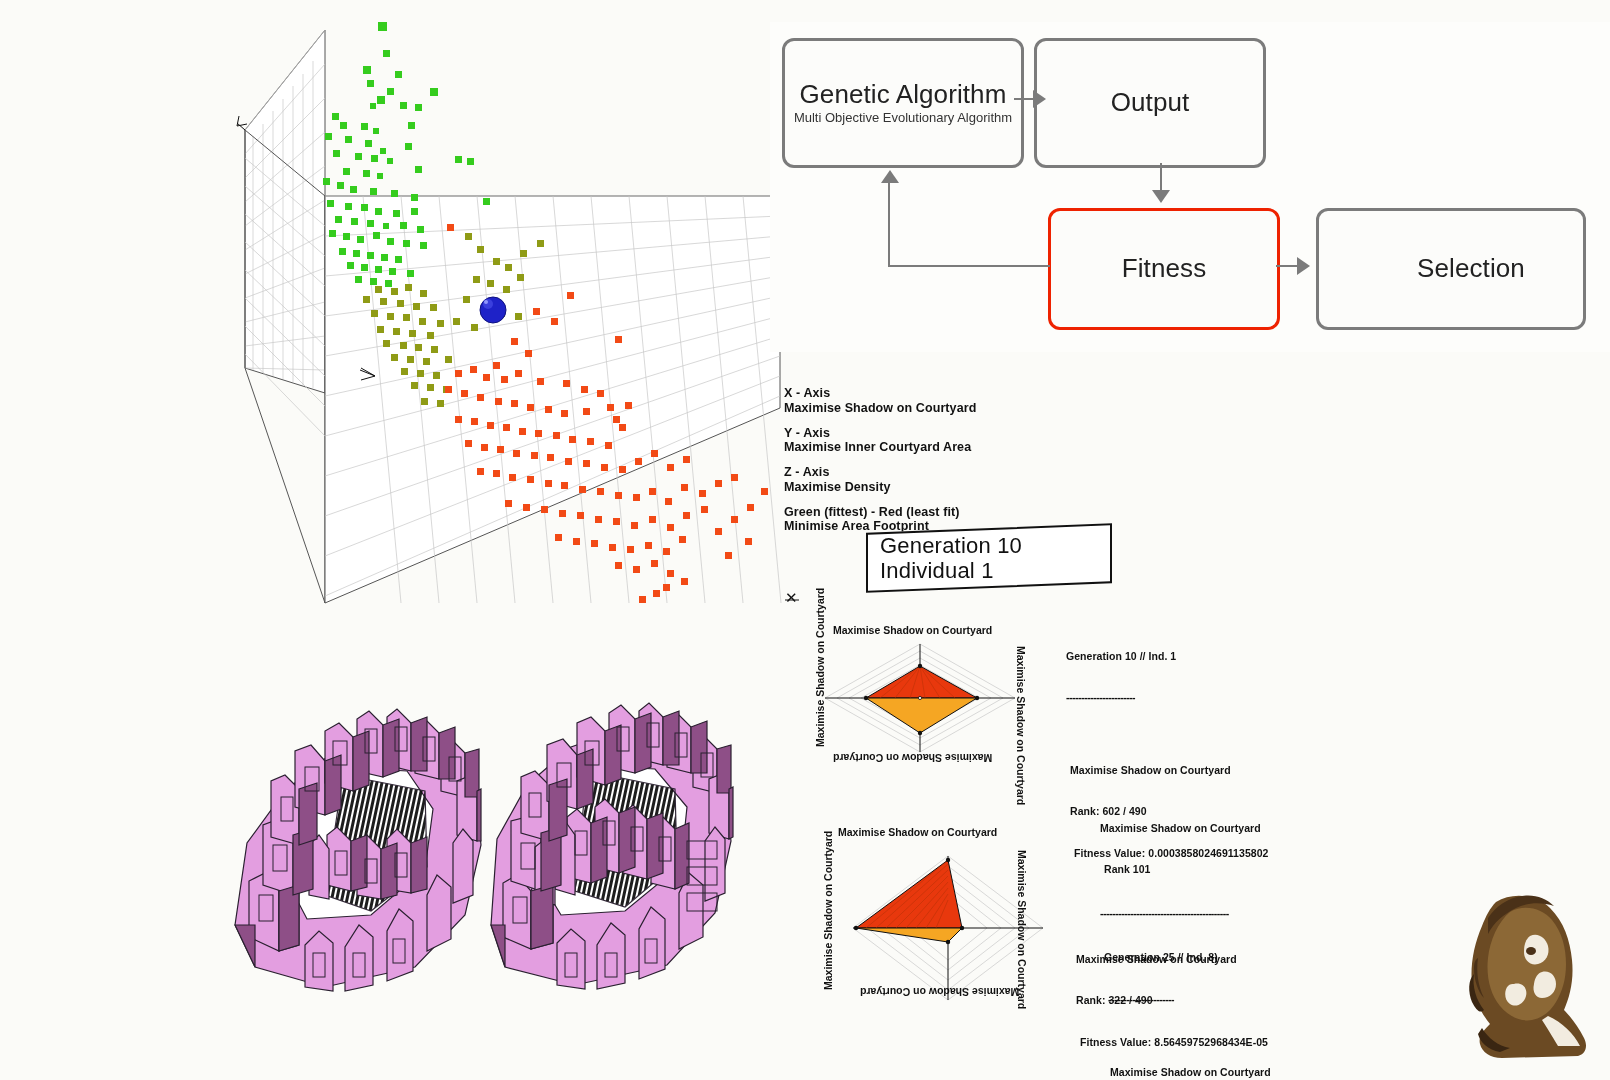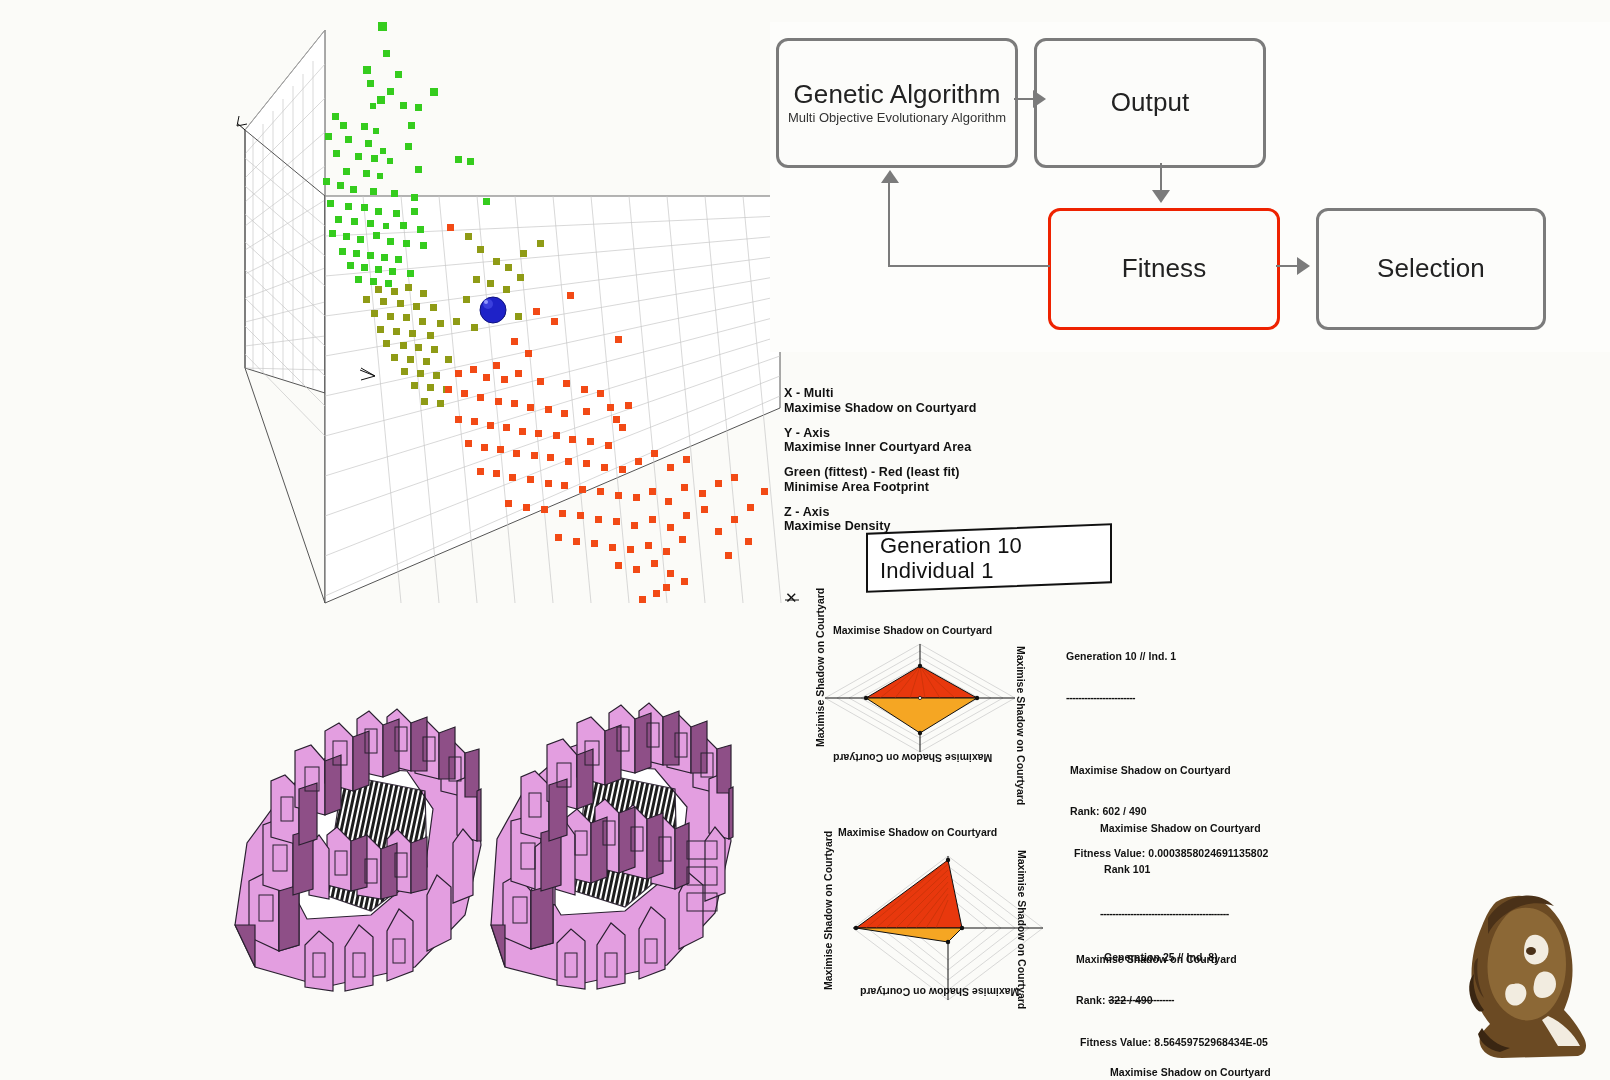--- a/index.html
+++ b/index.html
@@ -515,64 +515,64 @@
             <rect x="390" y="358" width="12" height="24"></rect>
           <rect x="512" y="246" width="30" height="18"></rect>
             <rect x="512" y="272" width="30" height="18"></rect>
           <rect x="512" y="298" width="30" height="18"></rect>
         </g>
       </g>
     </svg>
   </div>
 
   <div id="flowchart">
-    <div class="fc-box" style="left:6px;top:16px;width:236px;height:124px;">
+    <div class="fc-box" style="left:12px;top:16px;width:236px;height:124px;">
       <div class="fc-title">Genetic Algorithm</div>
       <div class="fc-sub">Multi Objective Evolutionary Algorithm</div>
     </div>
     <div class="fc-box" style="left:264px;top:16px;width:226px;height:124px;">
       <div class="fc-title">Output</div>
     </div>
     <div class="fc-box accent" style="left:278px;top:186px;width:226px;height:116px;">
       <div class="fc-title">Fitness</div>
     </div>
-    <div class="fc-box" style="left:546px;top:186px;width:224px;height:116px;">
+    <div class="fc-box" style="left:546px;top:186px;width:224px;height:116px;padding-left:40px;">
       <div class="fc-title">Selection</div>
     </div>
 
     <div class="fc-line" style="left:244px;top:76px;width:20px;height:2px;"></div>
     <div class="fc-arrow ar-right" style="left:263px;top:68px;"></div>
 
     <div class="fc-line" style="left:390px;top:141px;width:2px;height:28px;"></div>
     <div class="fc-arrow ar-down" style="left:382px;top:168px;"></div>
 
     <div class="fc-line" style="left:506px;top:243px;width:22px;height:2px;"></div>
     <div class="fc-arrow ar-right" style="left:527px;top:235px;"></div>
 
     <div class="fc-line" style="left:118px;top:243px;width:162px;height:2px;"></div>
     <div class="fc-line" style="left:118px;top:160px;width:2px;height:85px;"></div>
     <div class="fc-arrow ar-up" style="left:111px;top:148px;"></div>
   </div>
 
   <div id="axis-legend">
     <div class="leg-group">
-      <div class="leg-line">X - Multi</div>
+      <div class="leg-line">X - Axis</div>
       <div class="leg-line">Maximise Shadow on Courtyard</div>
     </div>
     <div class="leg-group">
       <div class="leg-line">Y - Axis</div>
       <div class="leg-line">Maximise Inner Courtyard Area</div>
     </div>
     <div class="leg-group">
+      <div class="leg-line">Z - Axis</div>
+      <div class="leg-line">Maximise Density</div>
+    </div>
+    <div class="leg-group">
       <div class="leg-line">Green (fittest) - Red (least fit)</div>
       <div class="leg-line">Minimise Area Footprint</div>
-    </div>
-    <div class="leg-group">
-      <div class="leg-line">Z - Axis</div>
-      <div class="leg-line">Maximise Density</div>
     </div>
   </div>
 
   <div id="gen-banner">
     <div class="inner">
       <div class="gen-line">Generation 10</div>
       <div class="gen-line">Individual 1</div>
     </div>
   </div>
 

